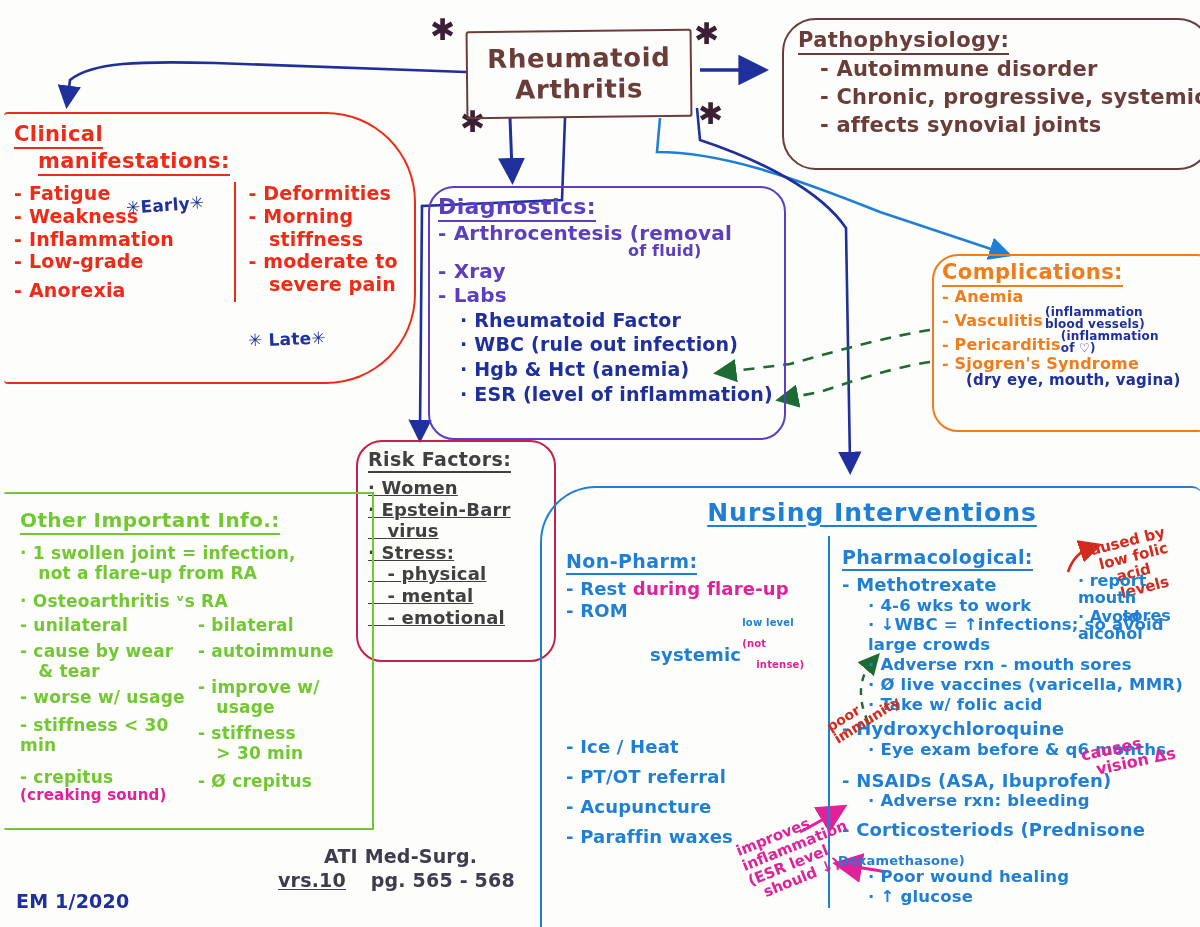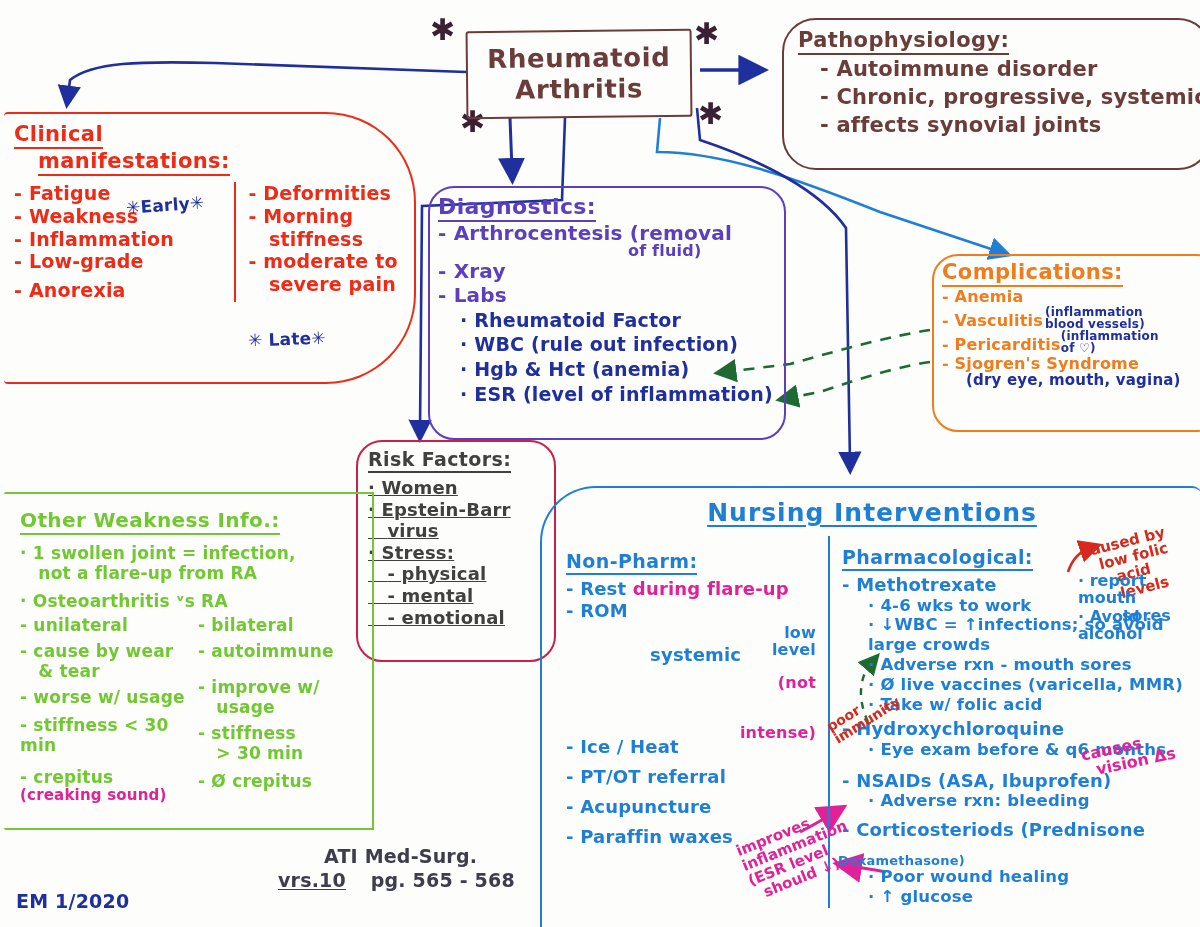--- a/index.html
+++ b/index.html
@@ -314,21 +314,21 @@
       <li>· Epstein-Barr</li>
       <li>   virus</li>
       <li>· Stress:</li>
       <li>   - physical</li>
       <li>   - mental</li>
       <li>   - emotional</li>
     </ul>
   </div>
 
   <div class="node hw c-green" id="other-box">
-    <div class="hdr">Other Weakness Info.:</div>
+    <div class="hdr">Other Important Info.:</div>
     <ul class="bullets" style="margin-top:8px;">
       <li>· 1 swollen joint = infection,</li>
       <li>   not a flare-up from RA</li>
       <li style="margin-top:8px;">· Osteoarthritis ᵛs RA</li>
     </ul>
     <div class="oa-cols" style="margin-top:4px;">
       <ul class="bullets oa-l">
         <li>- unilateral</li>
         <li style="margin-top:6px;">- cause by wear</li>
         <li>   &amp; tear</li>
@@ -355,21 +355,21 @@
     </div>
     <div class="divider-v"></div>
 
     <div class="np-col">
       <div class="hdr">Non-Pharm:</div>
       <ul class="bullets" style="margin-top:3px;">
         <li><span class="c-blue">- Rest </span><span class="c-magenta">during flare-up</span></li>
         <li>- ROM</li>
         <li style="position:relative;">
           <span>   systemic</span>
-          <span class="ann" style="left:132px; top:-14px; font-size:16px; line-height:1.05;text-align:right;">
+          <span class="ann" style="left:132px; top:-14px; font-size:10px; line-height:1.05;">
             <span class="c-blue">low level</span><br>
             <span class="c-magenta">(not</span><br>
             <span class="c-magenta" style="margin-left:14px; display:inline-block;">intense)</span>
           </span>
         </li>
         <li style="margin-top:26px;">- Ice / Heat</li>
         <li style="margin-top:8px;">- PT/OT referral</li>
         <li style="margin-top:8px;">- Acupuncture</li>
         <li style="margin-top:8px;">- Paraffin waxes</li>
       </ul>

